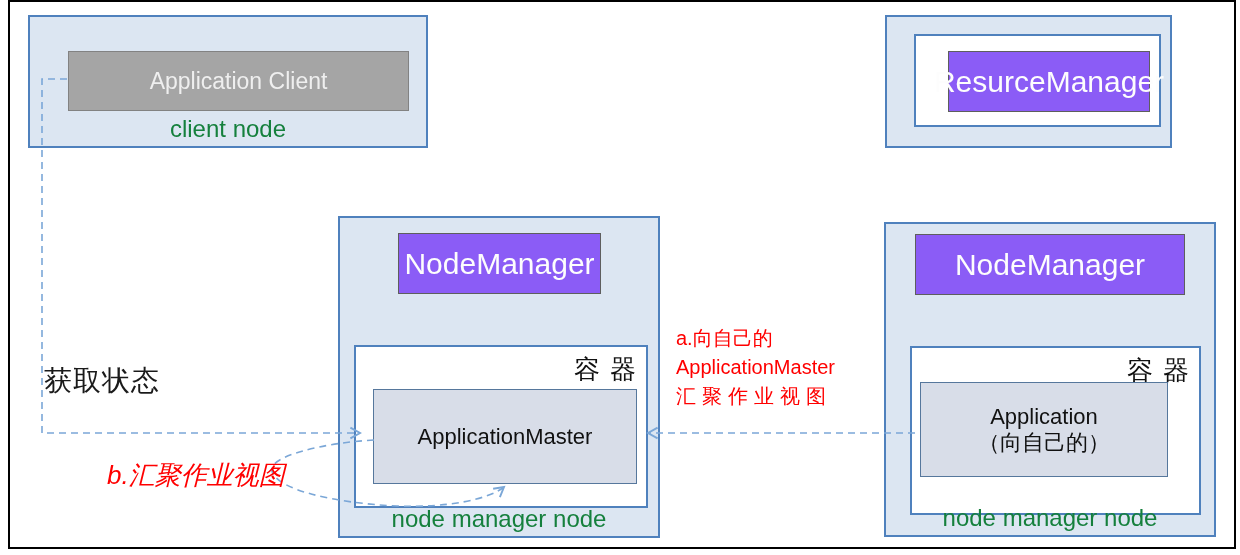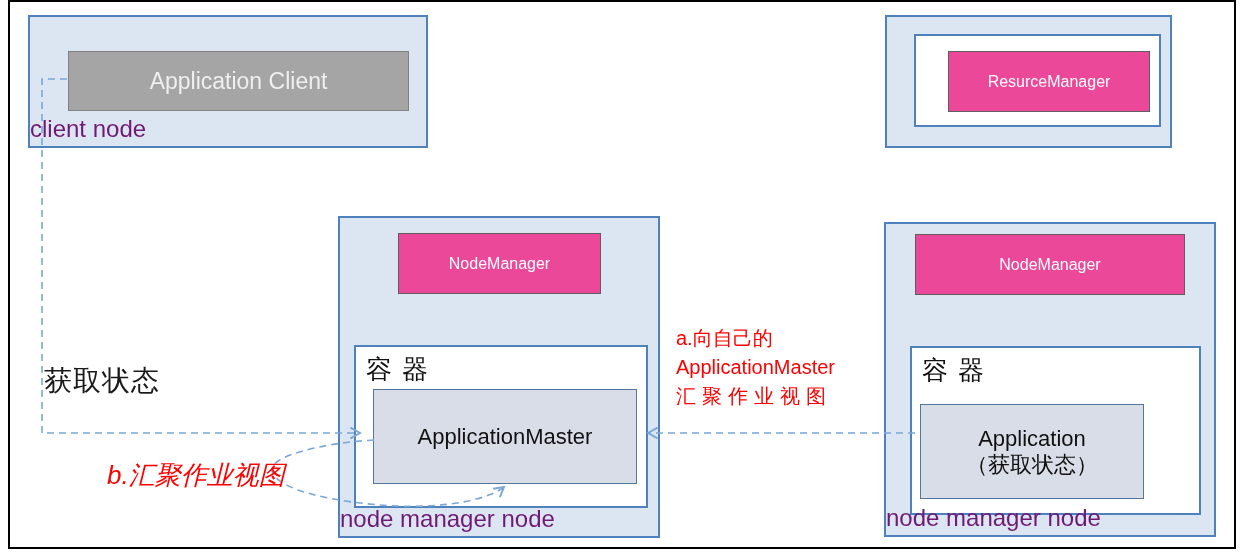--- a/index.html
+++ b/index.html
@@ -12,37 +12,37 @@
     border:2px solid #000;box-sizing:border-box;
   }
   .node-box{
     position:absolute;background:#dce6f2;border:2px solid #4f81bd;
     box-sizing:border-box;
   }
   .component{
     position:absolute;display:flex;align-items:center;justify-content:center;
     box-sizing:border-box;text-align:center;
   }
-  .dark-comp{background:#ec4899;border:1px solid #5e5e5e;color:#fdfdfd;font-size:16px;}
+  .dark-comp{background:#8b5cf6;border:1px solid #5e5e5e;color:#fdfdfd;font-size:30px;}
   .client-comp{background:#a5a5a5;border:1px solid #828282;color:#efefef;font-size:23px;}
   .white-box{
     position:absolute;background:#ffffff;border:2px solid #4f81bd;box-sizing:border-box;
   }
   .container-title{
-    position:absolute;left:0;right:0;top:5px;text-align:left;
+    position:absolute;left:0;right:0;top:5px;text-align:right;
     font-size:26px;letter-spacing:10px;padding-left:10px;color:#111;
   }
   .process-box{
     position:absolute;background:#d8dde8;border:1px solid #56779c;box-sizing:border-box;
     display:flex;flex-direction:column;align-items:center;justify-content:center;
     font-size:22px;color:#111;line-height:26px;text-align:center;
   }
   .node-label{
-    position:absolute;left:0;right:0;bottom:3px;
-    font-size:24px;color:#701a75;
+    position:absolute;left:0;right:0;bottom:3px;text-align:center;
+    font-size:24px;color:#15803d;
   }
   .annotation-black{
     position:absolute;font-size:28px;color:#1a1a1a;z-index:7;letter-spacing:1px;
   }
   .annotation-red{
     position:absolute;color:#ff0000;z-index:7;
   }
   .anno-a{left:676px;top:324px;font-size:20px;line-height:29px;}
   .anno-a .spaced{letter-spacing:6px;}
   .anno-b{left:107px;top:458px;font-size:26px;font-style:italic;}
@@ -83,23 +83,23 @@
     </div>
     <div class="node-label">node manager node</div>
   </div>
 
   <div class="node-box boxes" style="left:884px;top:222px;width:332px;height:315px;">
     <div class="component dark-comp" style="left:29px;top:10px;width:270px;height:61px;">
       <span>NodeManager</span>
     </div>
     <div class="white-box" style="left:24px;top:122px;width:291px;height:169px;">
       <div class="container-title">容器</div>
-      <div class="process-box" style="left:8px;top:56px;width:224px;height:95px;">
+      <div class="process-box" style="left:8px;top:34px;width:248px;height:95px;">
         <span>Application</span>
-        <span>（获取状态）</span>
+        <span>（向自己的）</span>
       </div>
     </div>
     <div class="node-label">node manager node</div>
   </div>
 
   <svg class="connectors" width="1240" height="555" viewBox="0 0 1240 555">
     <defs>
       <marker id="arrow" viewBox="0 0 12 12" refX="10" refY="6" markerWidth="9" markerHeight="9" orient="auto-start-reverse">
         <path d="M2,1.5 L10,6 L2,10.5" fill="none" stroke="#7ba7d7" stroke-width="1.6"></path>
       </marker>

